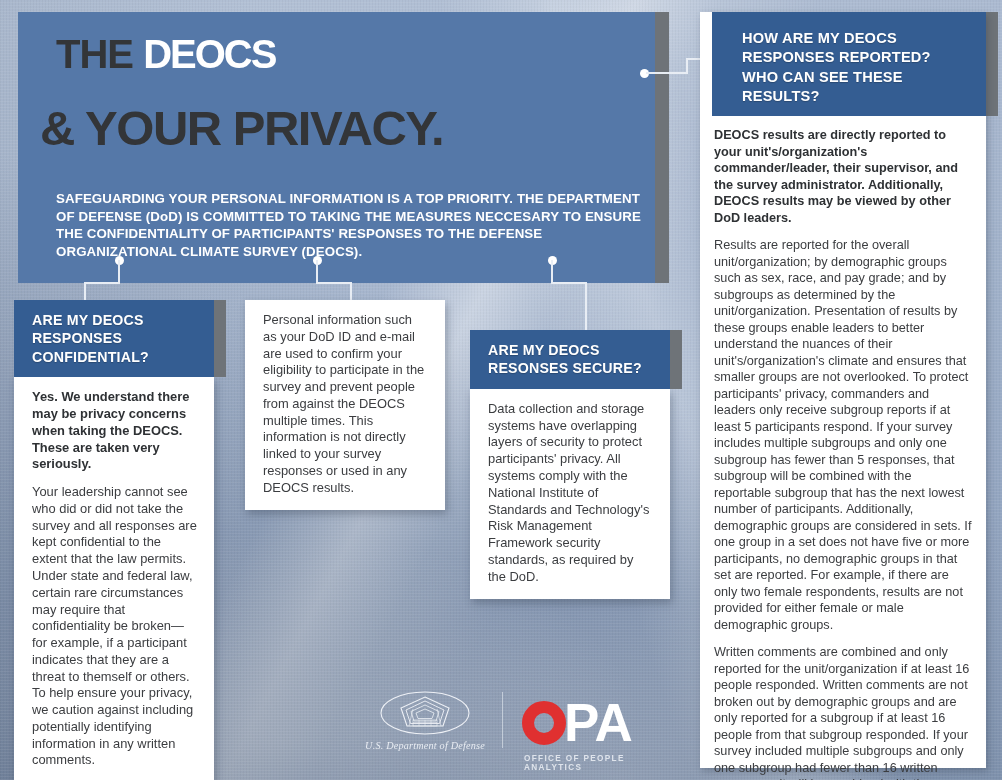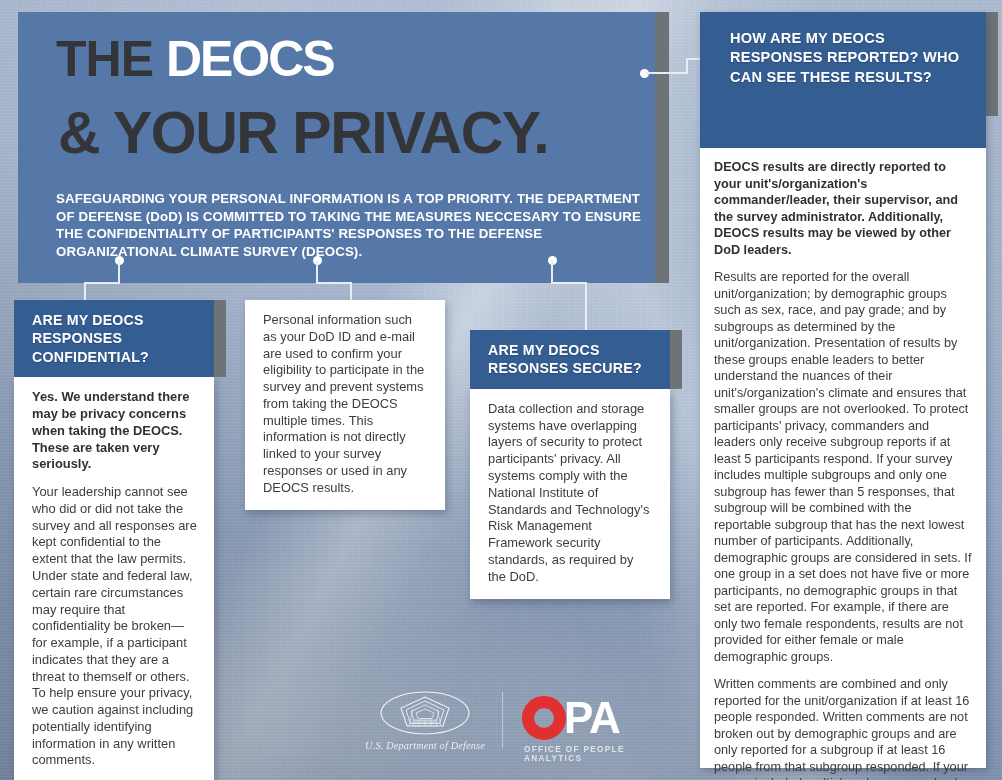--- a/index.html
+++ b/index.html
@@ -61,27 +61,27 @@
   }
   .header-shadow {
     position: absolute;
     left: 655px; top: 12px;
     width: 14px; height: 271px;
     background: #6e7378;
   }
   .title-line { line-height: .92; white-space: nowrap; }
   .title1 {
     position: absolute; left: 38px; top: 24px;
-    font-size: 50px; font-weight: 700; letter-spacing: -1px;
+    font-size: 40px; font-weight: 700; letter-spacing: -1px;
     color: #333538;
   }
   .title1 .hl { color: #ffffff; font-weight: 800; letter-spacing: -2px; }
   .title2 {
-    position: absolute; left: 40px; top: 94px;
-    font-size: 59px; font-weight: 700; letter-spacing: -1.5px;
+    position: absolute; left: 22px; top: 94px;
+    font-size: 49px; font-weight: 700; letter-spacing: -1.5px;
     color: #333538;
   }
   .header-sub {
     position: absolute; left: 38px; top: 178px;
     width: 588px;
     font-size: 13.3px; font-weight: 700; line-height: 1.33;
     color: #ffffff; letter-spacing: .1px;
   }
 
   
@@ -95,22 +95,23 @@
   
   .right-panel {
     position: absolute;
     left: 700px; top: 12px;
     width: 286px; height: 756px;
     background: #ffffff;
     box-shadow: 2px 3px 7px rgba(40,52,72,.30);
   }
   .right-head {
     background: #345d92;
-    height: 136px;
+    height: 104px;
     padding: 17px 16px 11px 30px;
+    margin-left: 12px;
   }
   .right-head .ht {
     color: #ffffff; font-size: 14.6px; font-weight: 700;
     line-height: 1.32; letter-spacing: .2px;
     text-shadow: 0 1px 1px rgba(0,0,0,.22);
   }
   .right-head-shadow {
     position: absolute; left: 986px; top: 12px;
     width: 12px; height: 104px; background: #6e7378;
   }
@@ -165,21 +166,21 @@
     position: absolute; left: 152px; top: 2px;
     width: 1px; height: 56px; background: rgba(235,240,246,.55);
   }
   .opa-logo { position: absolute; left: 172px; top: 6px; }
   .opa-word { display: flex; align-items: center; }
   .opa-o {
     width: 44px; height: 44px; border-radius: 50%;
     border: 12px solid #e03030; box-sizing: border-box;
   }
   .opa-pa {
-    font-size: 44px; font-weight: 800; color: #ffffff;
+    font-size: 53px; font-weight: 800; color: #ffffff;
     letter-spacing: -1px; line-height: 1; margin-left: -2px;
   }
   .opa-sub {
     color: #dfe4ec; font-size: 8.2px; letter-spacing: 1.35px;
     font-weight: 600; margin-top: 5px; margin-left: 2px;
   }
 </style>
 </head>
 <body>
 
@@ -233,21 +234,21 @@
       <div class="head-shadow"></div>
     </div>
     <div class="card-body">
       <p class="lead">Yes. We understand there may be privacy concerns when taking the DEOCS. These are taken very seriously.</p>
       <p>Your leadership cannot see who did or did not take the survey and all responses are kept confidential to the extent that the law permits. Under state and federal law, certain rare circumstances may require that confidentiality be broken—for example, if a participant indicates that they are a threat to themself or others. To help ensure your privacy, we caution against including potentially identifying information in any written comments.</p>
     </div>
   </div>
 
   <div class="card" id="card-1">
     <div class="card-body">
-      <p>Personal information such as your DoD ID and e-mail are used to confirm your eligibility to participate in the survey and prevent systems from taking the DEOCS multiple times. This information is not directly linked to your survey responses or used in any DEOCS results.</p>
+      <p>Personal information such as your DoD ID and e-mail are used to confirm your eligibility to participate in the survey and prevent people from against the DEOCS multiple times. This information is not directly linked to your survey responses or used in any DEOCS results.</p>
     </div>
   </div>
 
   <div class="card" id="card-2">
     <div class="card-head">
       <div class="cht">ARE MY DEOCS RESONSES SECURE?</div>
       <div class="head-shadow"></div>
     </div>
     <div class="card-body">
       <p>Data collection and storage systems have overlapping layers of security to protect participants' privacy. All systems comply with the National Institute of Standards and Technology's Risk Management Framework security standards, as required by the DoD.</p>

